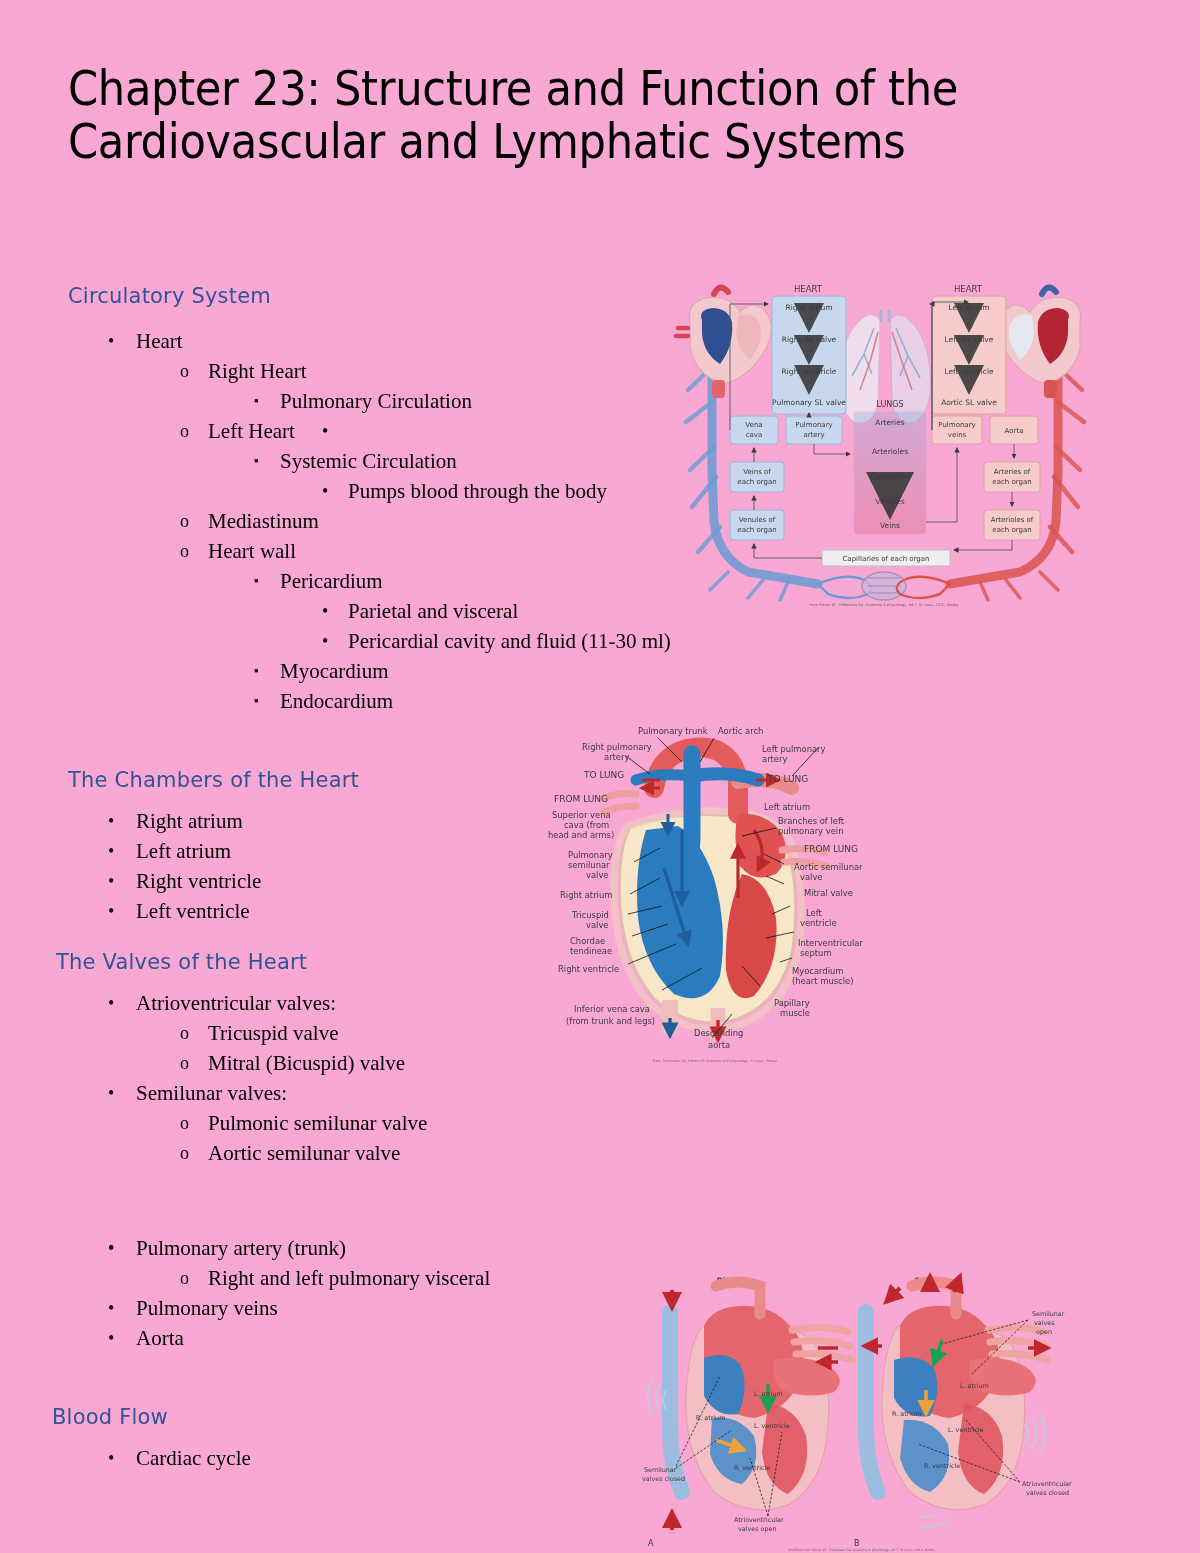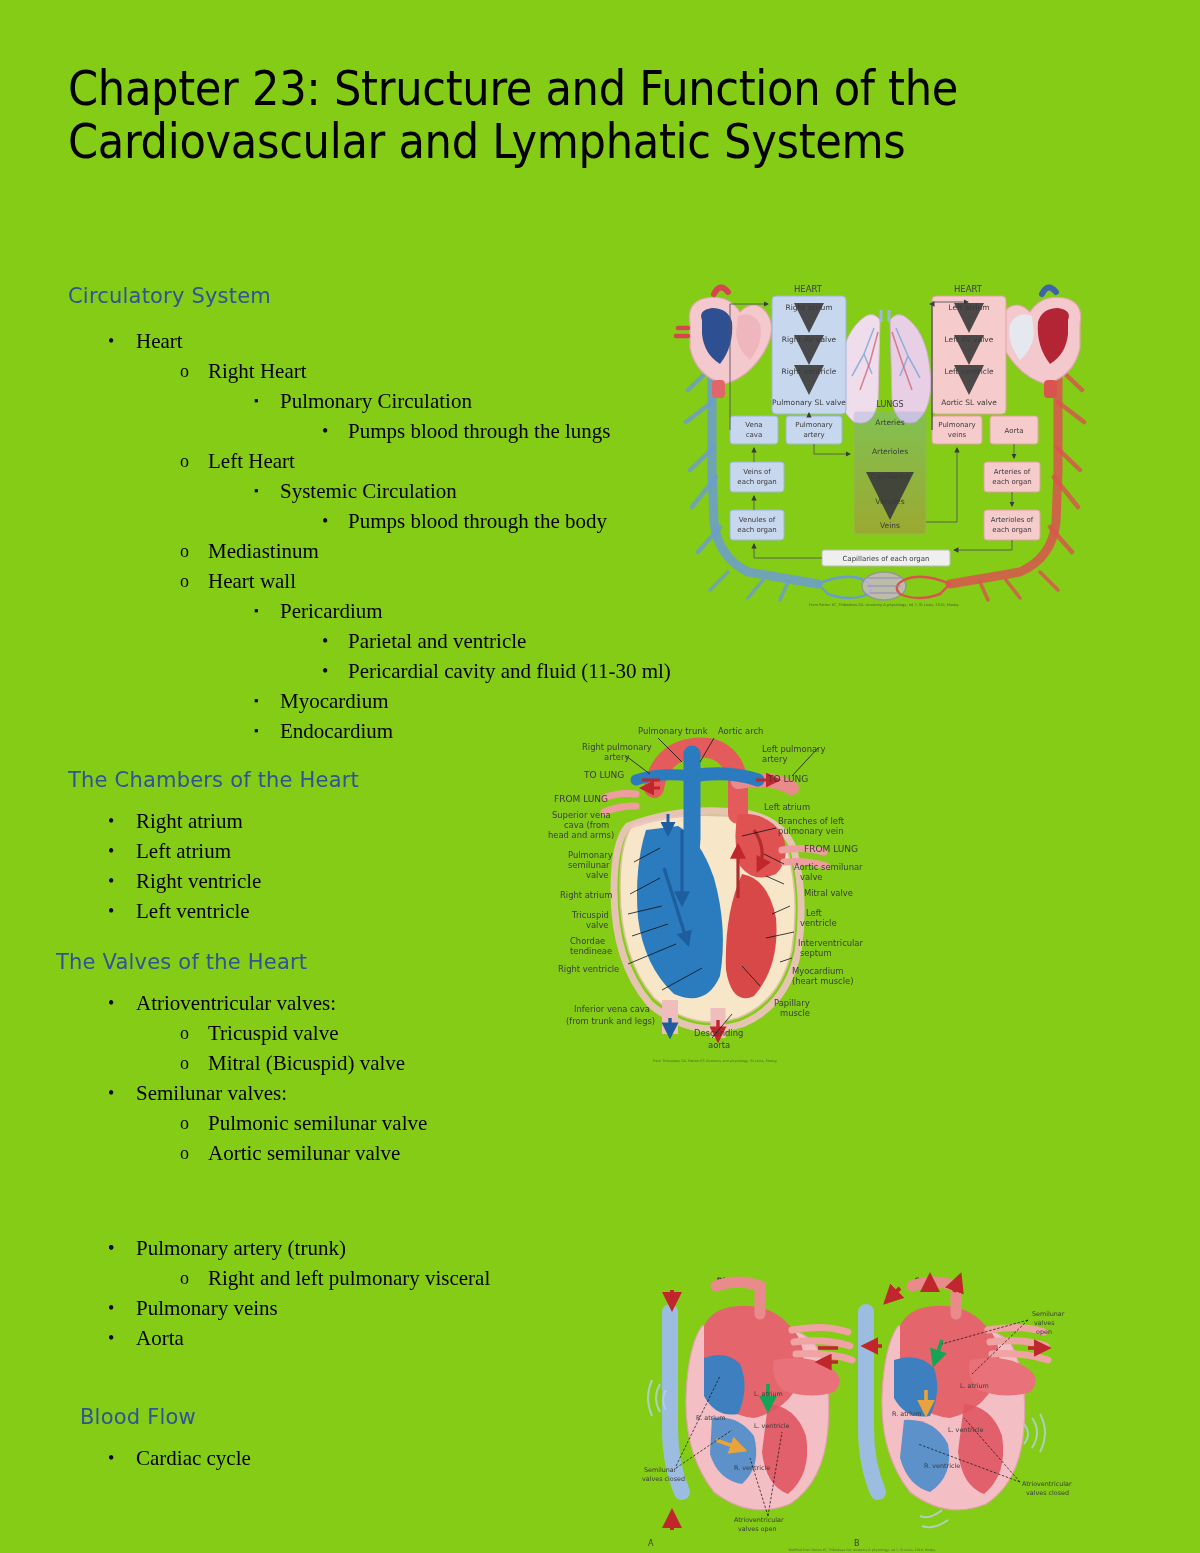--- a/index.html
+++ b/index.html
@@ -11,21 +11,21 @@
     width: 1200px;
     height: 1553px;
     position: relative;
     overflow: hidden;
     font-family: "Liberation Serif", "DejaVu Serif", serif;
     color: #000000;
   }
   .page {
     position: absolute;
     inset: 0;
-    background: #84cc16;
+    background: #f9a8d4;
     padding-left: 8px;
   }
 
   
   .doc-title {
     position: absolute;
     left: 68px;
     top: 62px;
     width: 1030px;
     font-family: "DejaVu Sans Condensed", "Liberation Sans Narrow", "Liberation Sans", sans-serif;
@@ -89,28 +89,28 @@
 
 <div class="page">
 
   <div class="doc-title">Chapter 23: Structure and Function of the Cardiovascular and Lymphatic Systems</div>
 
   <div class="h1" style="left:68px; top:284px;">Circulatory System</div>
   <div class="outline" style="top:326px;">
     <div class="li lv1"><span class="bullet">•</span><span class="txt">Heart</span></div>
     <div class="li lv2"><span class="bullet">o</span><span class="txt">Right Heart</span></div>
     <div class="li lv3"><span class="bullet">▪</span><span class="txt">Pulmonary Circulation</span></div>
-    <div class="li lv4"><span class="bullet">•</span><span class="txt">Pumps blood through the lungs</span></div>
+    <div class="li lv4"><span class="bullet">•</span></div>
     <div class="li lv2"><span class="bullet">o</span><span class="txt">Left Heart</span></div>
     <div class="li lv3"><span class="bullet">▪</span><span class="txt">Systemic Circulation</span></div>
     <div class="li lv4"><span class="bullet">•</span><span class="txt">Pumps blood through the body</span></div>
     <div class="li lv2"><span class="bullet">o</span><span class="txt">Mediastinum</span></div>
     <div class="li lv2"><span class="bullet">o</span><span class="txt">Heart wall</span></div>
     <div class="li lv3"><span class="bullet">▪</span><span class="txt">Pericardium</span></div>
-    <div class="li lv4"><span class="bullet">•</span><span class="txt">Parietal and ventricle</span></div>
+    <div class="li lv4"><span class="bullet">•</span><span class="txt">Parietal and visceral</span></div>
     <div class="li lv4"><span class="bullet">•</span><span class="txt">Pericardial cavity and fluid (11-30 ml)</span></div>
     <div class="li lv3"><span class="bullet">▪</span><span class="txt">Myocardium</span></div>
     <div class="li lv3"><span class="bullet">▪</span><span class="txt">Endocardium</span></div>
   </div>
 
   <div class="h1" style="left:68px; top:768px;">The Chambers of the Heart</div>
   <div class="outline" style="top:806px;">
     <div class="li lv1"><span class="bullet">•</span><span class="txt">Right atrium</span></div>
     <div class="li lv1"><span class="bullet">•</span><span class="txt">Left atrium</span></div>
     <div class="li lv1"><span class="bullet">•</span><span class="txt">Right ventricle</span></div>
@@ -128,21 +128,21 @@
   </div>
 
   <div class="outline" style="top:1233px;">
     <div class="li lv1"><span class="bullet">•</span></div>
     <div class="li lv1"><span class="bullet">•</span><span class="txt">Pulmonary artery (trunk)</span></div>
     <div class="li lv2"><span class="bullet">o</span><span class="txt">Right and left pulmonary visceral</span></div>
     <div class="li lv1"><span class="bullet">•</span><span class="txt">Pulmonary veins</span></div>
     <div class="li lv1"><span class="bullet">•</span><span class="txt">Aorta</span></div>
   </div>
 
-  <div class="h1" style="left:80px; top:1405px;text-align:center;">Blood Flow</div>
+  <div class="h1" style="left:52px; top:1405px;text-align:center;">Blood Flow</div>
   <div class="outline" style="top:1443px;">
     <div class="li lv1"><span class="bullet">•</span><span class="txt">Cardiac cycle</span></div>
   </div>
 
   <div class="figure" style="left:668px; top:272px; width:432px; height:340px;">
     <svg class="fig-svg" viewBox="0 0 432 340" xmlns="http://www.w3.org/2000/svg">
       <defs>
         <linearGradient id="lungGrad" x1="0" y1="0" x2="0" y2="1">
           <stop offset="0%" stop-color="#7FA8DC"></stop>
             <stop offset="100%" stop-color="#D05A6E"></stop>

